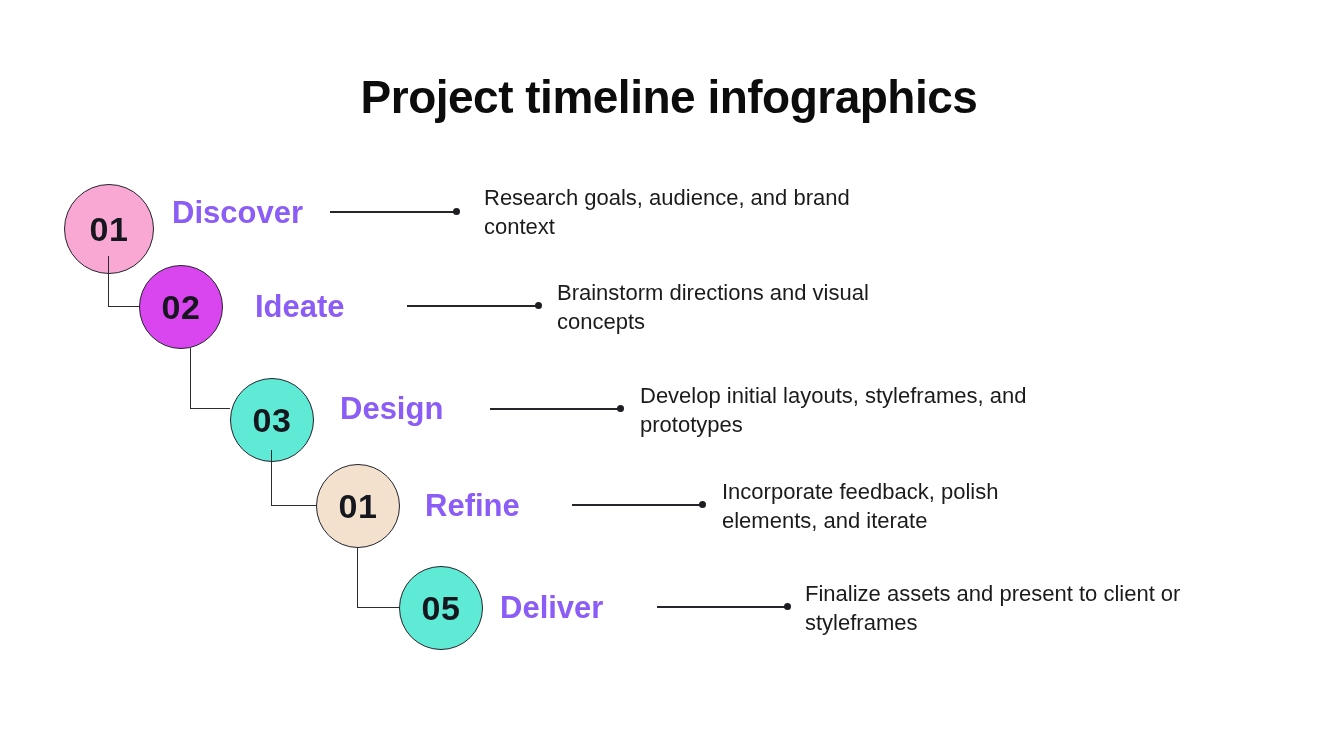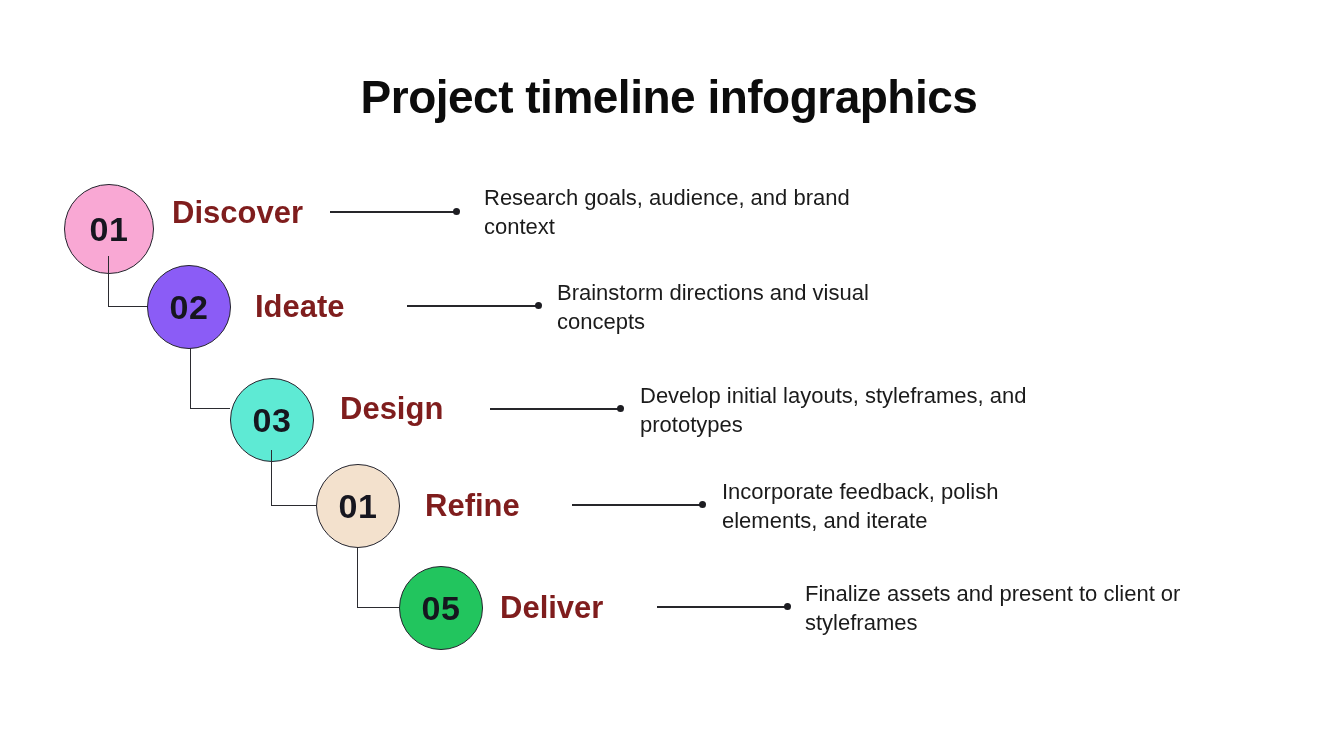--- a/index.html
+++ b/index.html
@@ -35,21 +35,21 @@
     font-size: 34px;
     font-weight: bold;
     color: #16161f;
     letter-spacing: 0.5px;
   }
   .step-label {
     position: absolute;
     font-size: 31px;
     font-weight: bold;
     line-height: 38px;
-    color: #7f1d1d;
+    color: #8b5cf6;
     white-space: nowrap;
   }
   .pointer {
     position: absolute;
     height: 0;
     border-top: 2px solid #26262a;
   }
   .pointer::after {
     content: "";
     position: absolute;
@@ -98,21 +98,21 @@
     <div class="circle" style="left: 64px; top: 184px; width: 90px; height: 90px; background-color: #f9a8d4;">
       <span class="num">01</span>
     </div>
     <div class="step-label" style="left:172px; top:194px;">Discover</div>
     <div class="pointer" style="left:330px; top:211px; width:126px;"></div>
     <div class="desc" style="left:472px; top:183px; width:385px;margin-left:12px;">Research goals, audience, and brand context</div>
   </div>
   <div class="elbow" style="left:108px; top:256px; width:41px; height:51px;"></div>
 
   <div>
-    <div class="circle" style="left: 147px; top: 265px; width: 84px; height: 84px; background-color: #8b5cf6;">
+    <div class="circle" style="left: 139px; top: 265px; width: 84px; height: 84px; background-color: #d946ef;">
       <span class="num">02</span>
     </div>
     <div class="step-label" style="left:255px; top:288px;">Ideate</div>
     <div class="pointer" style="left:407px; top:305px; width:131px;"></div>
     <div class="desc" style="left:557px; top:278px; width:340px;">Brainstorm directions and visual concepts</div>
   </div>
   <div class="elbow" style="left:190px; top:348px; width:40px; height:61px;"></div>
 
   <div>
     <div class="circle" style="left: 230px; top: 378px; width: 84px; height: 84px; background-color: #5eead4;">
@@ -128,21 +128,21 @@
     <div class="circle" style="left: 316px; top: 464px; width: 84px; height: 84px; background-color: rgb(243, 225, 205);">
       <span class="num">01</span>
     </div>
     <div class="step-label" style="left:425px; top:487px;">Refine</div>
     <div class="pointer" style="left:572px; top:504px; width:130px;"></div>
     <div class="desc" style="left:722px; top:477px; width:375px;">Incorporate feedback, polish elements, and iterate</div>
   </div>
   <div class="elbow" style="left:357px; top:547px; width:42px; height:61px;"></div>
 
   <div>
-    <div class="circle" style="left: 399px; top: 566px; width: 84px; height: 84px; background-color: #22c55e;">
+    <div class="circle" style="left: 399px; top: 566px; width: 84px; height: 84px; background-color: #5eead4;">
       <span class="num">05</span>
     </div>
     <div class="step-label" style="left:500px; top:589px;">Deliver</div>
     <div class="pointer" style="left:657px; top:606px; width:130px;"></div>
     <div class="desc" style="left:805px; top:579px; width:450px;">Finalize assets and present to client or styleframes</div>
   </div>
 
 
 </div>
 

